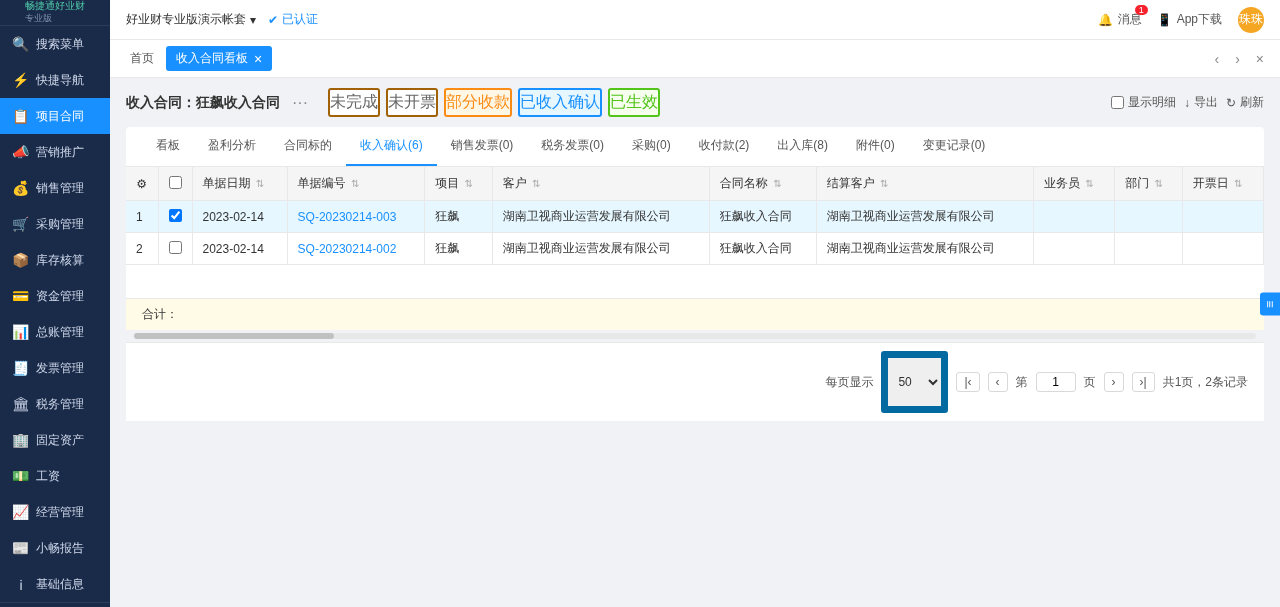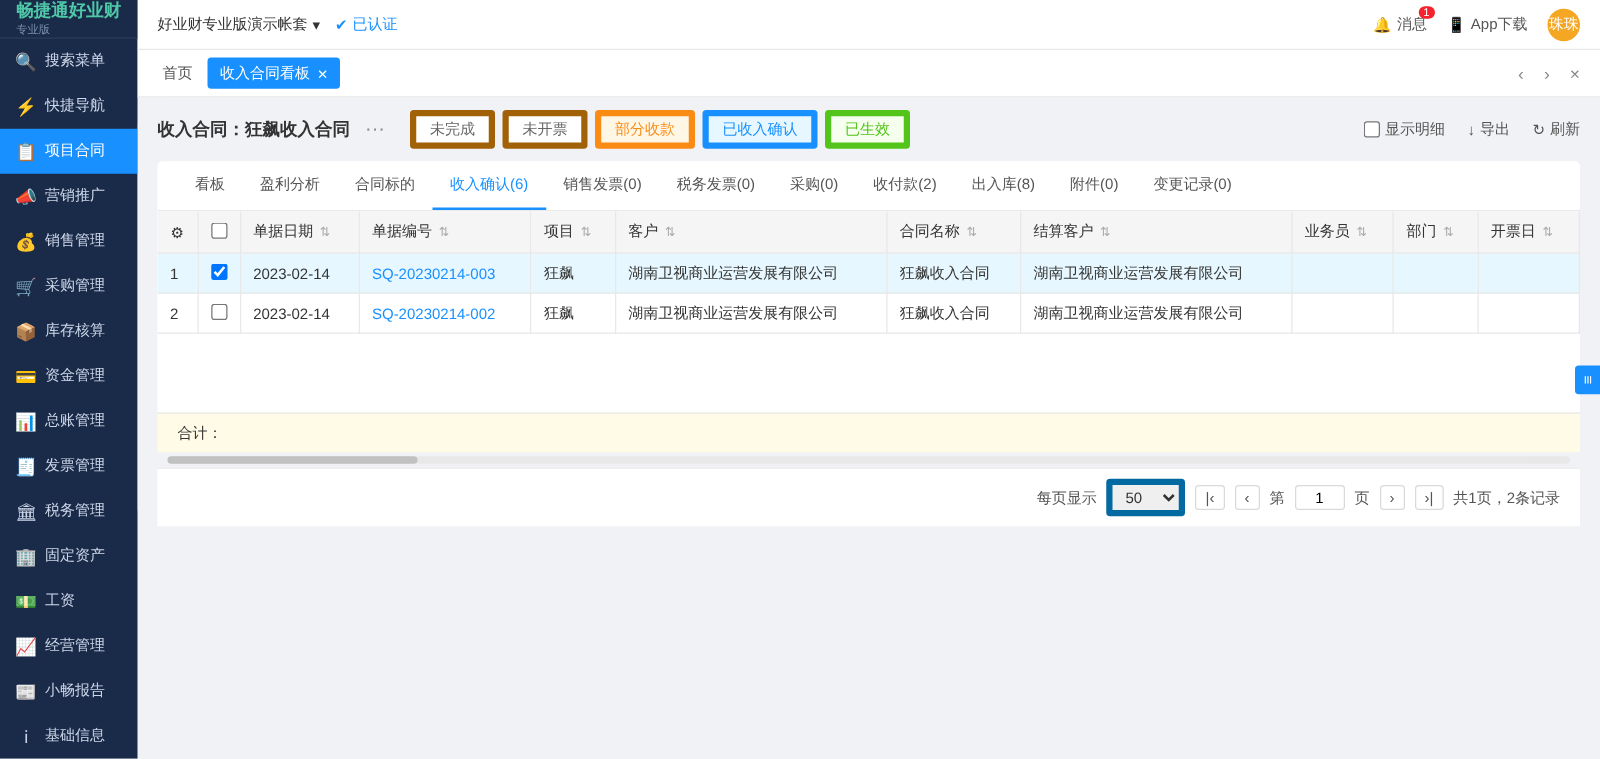--- a/index.html
+++ b/index.html
@@ -1,21 +1,21 @@
 <!DOCTYPE html>
 <html><head>
   <meta charset="utf-8">
   <style>
     * { box-sizing: border-box; margin: 0; padding: 0; font-family: 'Microsoft YaHei', Arial, sans-serif; font-size: 12px; }
     body { display: flex; height: 607px; overflow: hidden; background: #f0f2f5; }
 
     
     .sidebar { width: 110px; background: #1a2b4a; color: #cdd6e8; display: flex; flex-direction: column; height: 607px; flex-shrink: 0; }
     .sidebar-logo { height: 50px; background: #1a2b4a; display: flex; align-items: center; justify-content: center; border-bottom: 1px solid #2a3d5c; padding: 0 10px; }
-    .sidebar-logo-text { color: #4fc8a8; font-size: 14px; font-weight: bold; line-height: 1.2; }
+    .sidebar-logo-text { color: #4fc8a8; font-size: 10px; font-weight: normal; line-height: 1.2; }
     .sidebar-logo-sub { color: #7a8fac; font-size: 9px; }
     .sidebar-item { display: flex; align-items: center; padding: 9px 12px; cursor: pointer; color: #cdd6e8; gap: 6px; }
     .sidebar-item.active { background: #1890ff; color: #fff; }
     .sidebar-item-icon { width: 18px; height: 18px; display: flex; align-items: center; justify-content: center; font-size: 14px; }
     .sidebar-bottom { margin-top: auto; border-top: 1px solid #2a3d5c; }
     .sidebar-bottom-item { display: flex; align-items: center; padding: 9px 12px; cursor: pointer; color: #cdd6e8; gap: 6px; }
 
     
     .main { flex: 1; display: flex; flex-direction: column; height: 431px; overflow: hidden; }
 
@@ -38,25 +38,25 @@
     .tab-nav-btn { cursor: pointer; color: #888; font-size: 14px; padding: 2px 4px; }
 
     
     .content { flex: 1; background: #f0f2f5; padding: 10px 16px; display: flex; flex-direction: column; overflow: hidden; border-radius: 25px; }
 
     
     .contract-header { display: flex; align-items: center; gap: 12px; margin-bottom: 10px; }
     .contract-title { font-size: 14px; font-weight: bold; color: #333; }
     .contract-more { color: #888; cursor: pointer; font-size: 16px; }
     .status-btns { display: flex; gap: 6px; margin-left: 8px; }
-    .status-btn { padding: 2px 11px; border: 5px solid #a16207; border-radius: 3px; color: #666; background: #fff; cursor: pointer; font-size: 12px; }
+    .status-btn { padding: 2px 0; border: 2px solid #a16207; border-radius: 3px; color: #666; background: #fff; cursor: pointer; font-size: 16px; }
     .status-btn.active-orange { border-color: #fa8c16; color: #fa8c16; background: #fff7e6; }
     .status-btn.active-blue { border-color: #1890ff; color: #1890ff; background: #e6f7ff; }
     .status-btn.active-green { border-color: #52c41a; color: #52c41a; background: #f6ffed; }
-    .header-actions { margin-left: auto; display: flex; align-items: center; gap: 18px; }
+    .header-actions { margin-left: auto; display: flex; align-items: center; gap: 8px; }
     .action-btn { display: flex; align-items: center; gap: 4px; cursor: pointer; color: #555; font-size: 12px; }
 
     
     .inner-tabs { background: #fff; border-radius: 4px 4px 0 0; border-bottom: 1px solid #e8e8e8; display: flex; align-items: center; padding: 0 16px; }
     .inner-tab { padding: 10px 14px; cursor: pointer; color: #555; font-size: 12px; border-bottom: 2px solid transparent; }
     .inner-tab.active { color: #1890ff; border-bottom: 2px solid #1890ff; }
 
     
     .table-wrapper { background: #fff; flex: 1; overflow: auto; }
     table { width: 100%; border-collapse: collapse; font-size: 12px; }
@@ -67,21 +67,21 @@
     .th-settings { width: 32px; text-align: center; }
     .th-check { width: 30px; text-align: center; }
     .link { color: #1890ff; cursor: pointer; text-decoration: none; }
     .sort-icon { color: #aaa; margin-left: 2px; font-size: 10px; }
 
     
     .table-summary { background: #fffbe6; border-top: 1px solid #e8e8e8; padding: 7px 16px; font-size: 12px; color: #333; display: flex; align-items: center; }
 
     
     .pagination { background: #fff; border-top: 1px solid #e8e8e8; padding: 8px 16px; display: flex; align-items: center; justify-content: flex-end; gap: 8px; font-size: 12px; color: #555; }
-    .page-size-select { border: 5px solid #0369a1; border-radius: 3px; padding: 2px 6px; font-size: 12px; color: #333; cursor: pointer; }
+    .page-size-select { border: 7px solid #0369a1; border-radius: 3px; padding: 16px 6px; font-size: 12px; color: #333; cursor: pointer; }
     .page-btn { border: 1px solid #d9d9d9; border-radius: 3px; padding: 2px 7px; cursor: pointer; color: #555; background: #fff; font-size: 12px; }
     .page-input { border: 1px solid #d9d9d9; border-radius: 3px; padding: 2px 6px; width: 40px; text-align: center; font-size: 12px; }
 
     
     .scroll-bar-wrap { height: 12px; background: #f0f2f5; display: flex; align-items: center; padding: 0 8px; }
     .scroll-bar-track { flex: 1; height: 6px; background: #e8e8e8; border-radius: 3px; position: relative; }
     .scroll-bar-thumb { width: 200px; height: 6px; background: #c1c1c1; border-radius: 3px; position: absolute; left: 0; }
 
     
     .floating-right { position: fixed; right: 0; top: 50%; transform: translateY(-50%); background: #1890ff; color: #fff; width: 20px; padding: 8px 2px; border-radius: 3px 0 0 3px; cursor: pointer; writing-mode: vertical-rl; font-size: 12px; display: flex; align-items: center; justify-content: center; }

